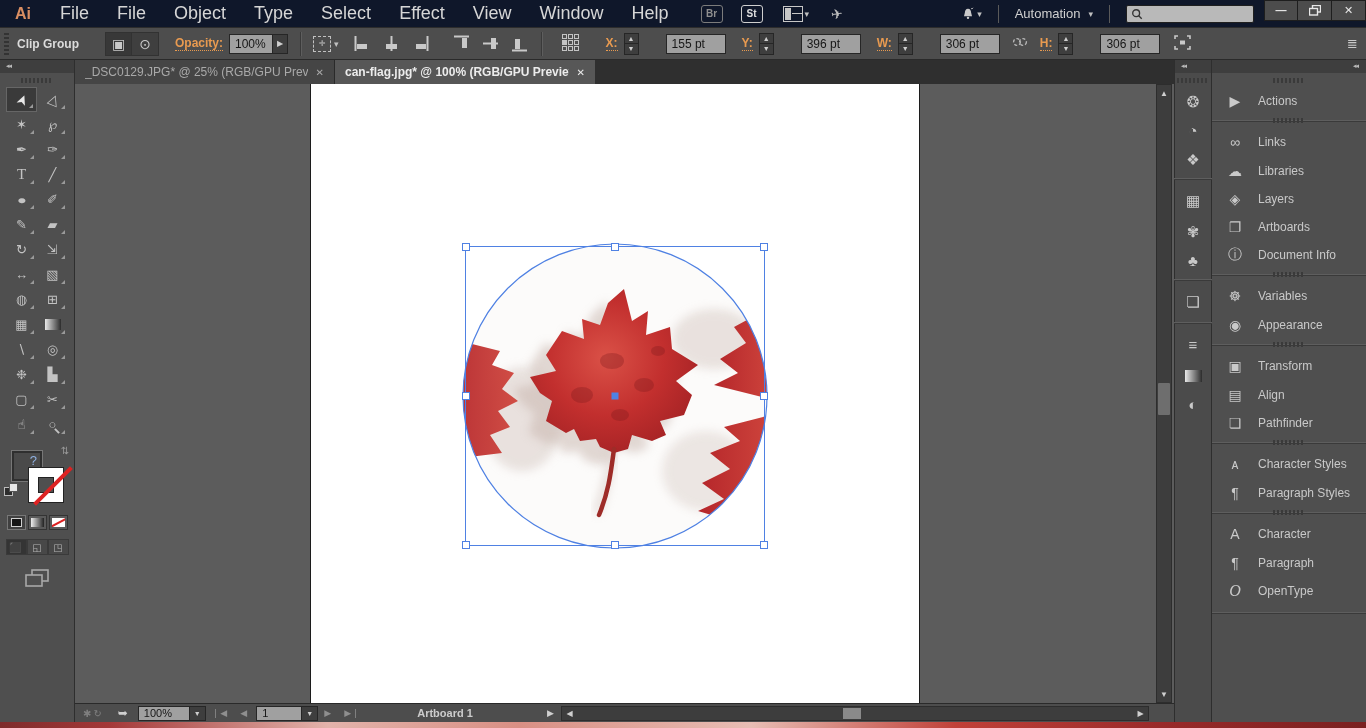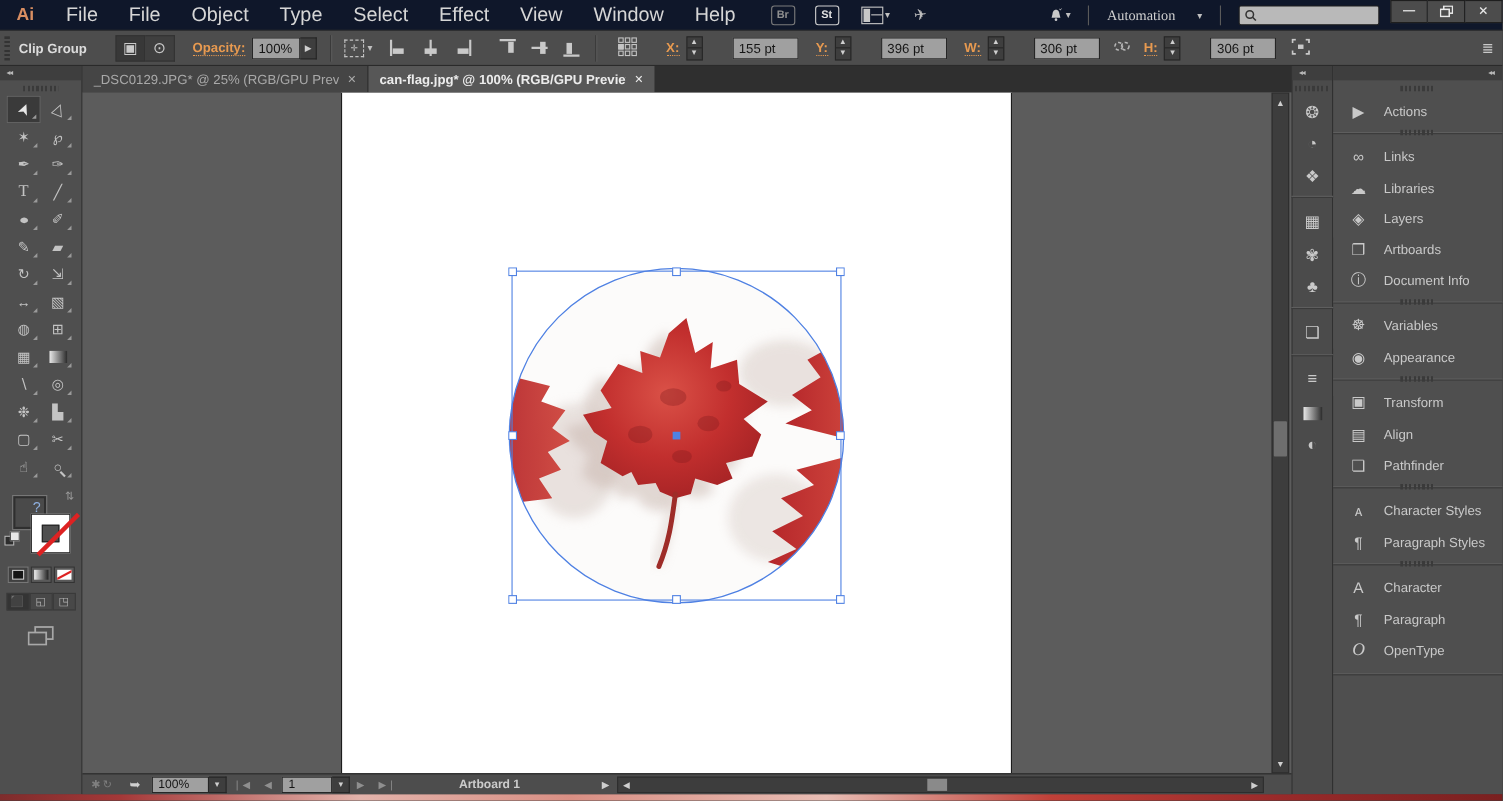--- a/index.html
+++ b/index.html
@@ -16,21 +16,21 @@
   .mb-iconbtn.bright { color:#e0e0e0; border-color:#cfcfcf; }
   .arrange-btn { display:flex; align-items:center; margin-left:20px; gap:2px; }
   .arrange-glyph { width:20px; height:16px; border:1px solid #c7c7c7; display:grid; grid-template-columns:8px 1fr; }
   .arrange-glyph span:nth-child(1){ background:#c7c7c7; grid-row:1/3; margin:1px; }
   .arrange-glyph span:nth-child(2){ border-bottom:1px solid #c7c7c7; }
   .caret { font-size:9px; color:#c0c0c0; }
   .gpu-rocket { margin-left:22px; font-size:14px; color:#bdbdbd; transform:rotate(-8deg); }
   .mb-right { margin-left:auto; display:flex; align-items:center; }
   .bell-wrap { display:flex; align-items:center; gap:2px; padding:0 10px; }
   .mb-sep { width:1px; height:18px; background:#5a5a5a; margin:0 6px; }
-  .automation { display:flex; align-items:center; gap:20px; padding:0 10px; font-size:13px; color:#d0d0d0;font-family:Liberation Serif, serif; }
+  .automation { display:flex; align-items:center; gap:8px; padding:0 10px; font-size:13px; color:#d0d0d0; }
   .searchbox { width:128px; height:18px; background:#b9b9b9; border:1px solid #1f1f1f; border-radius:2px; display:flex; align-items:center; padding:0 4px; gap:4px; margin:0 10px; }
   .searchbox input { border:none; background:transparent; width:100px; font-size:11px; outline:none; color:#222; }
   .winbtns { display:flex; align-items:flex-start; height:28px; }
   .winbtn { width:34px; height:21px; background:#4c4c4c; border:1px solid #1e1e1e; color:#e8e8e8; font-size:11px;
     display:flex; align-items:center; justify-content:center; font-weight:bold; }
   .winbtn + .winbtn { border-left:none; }
 
   
   .controlbar { height:32px; background:#4d4d4d; border-bottom:1px solid #2a2a2a; display:flex; align-items:center; padding-left:4px; }
   .vgrip { width:5px; height:22px; background:repeating-linear-gradient(0deg,#333 0 2px,transparent 2px 4px); margin-right:8px; }

